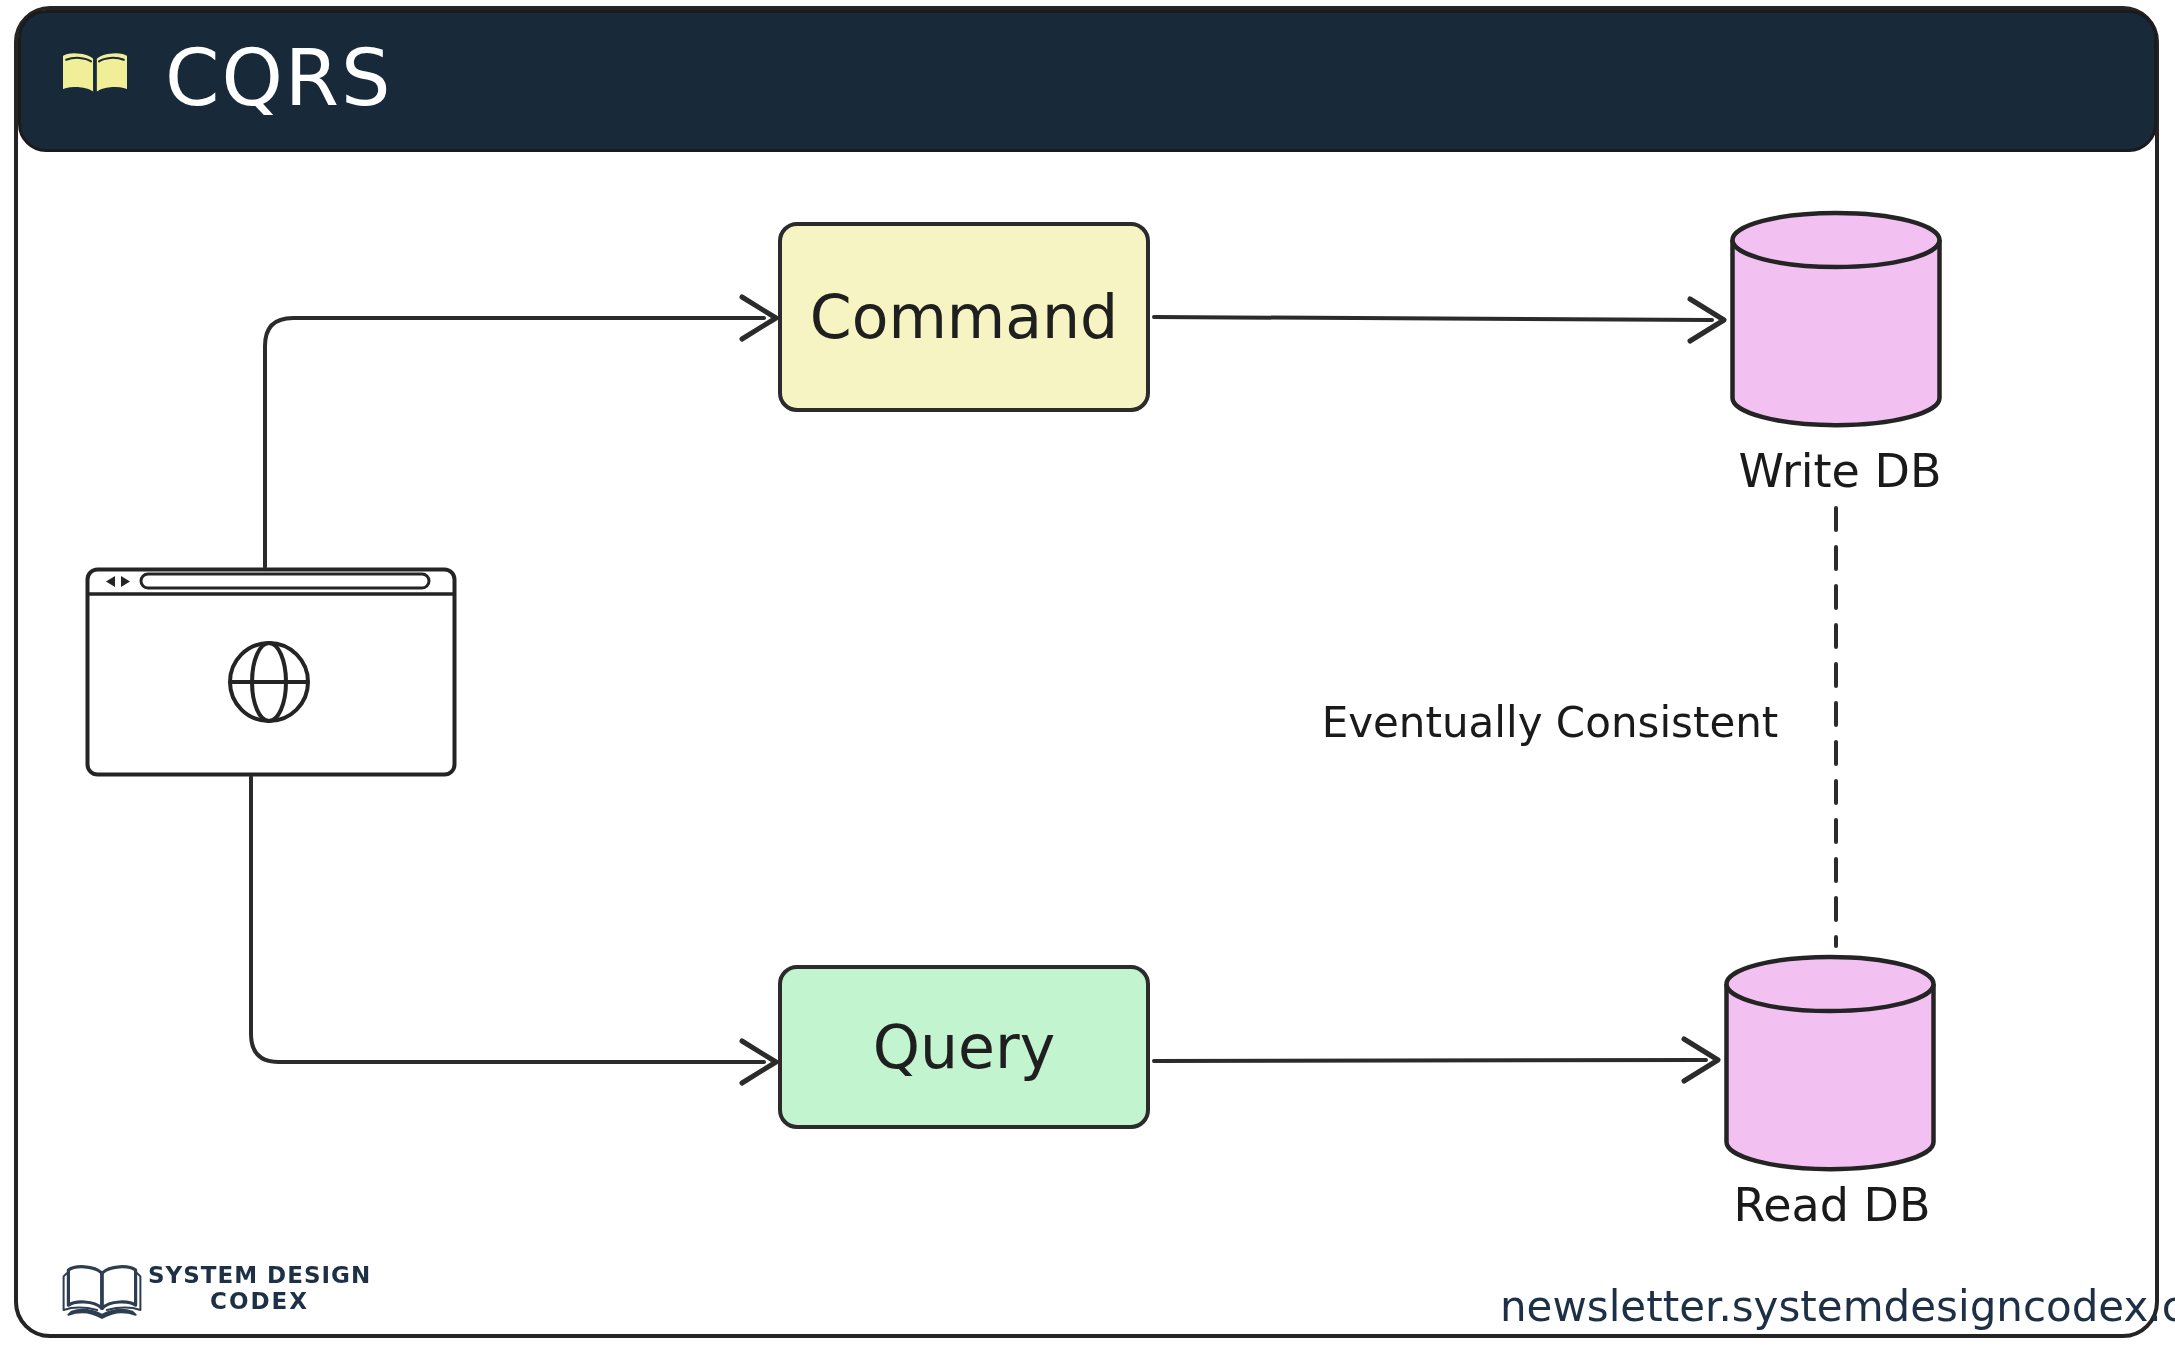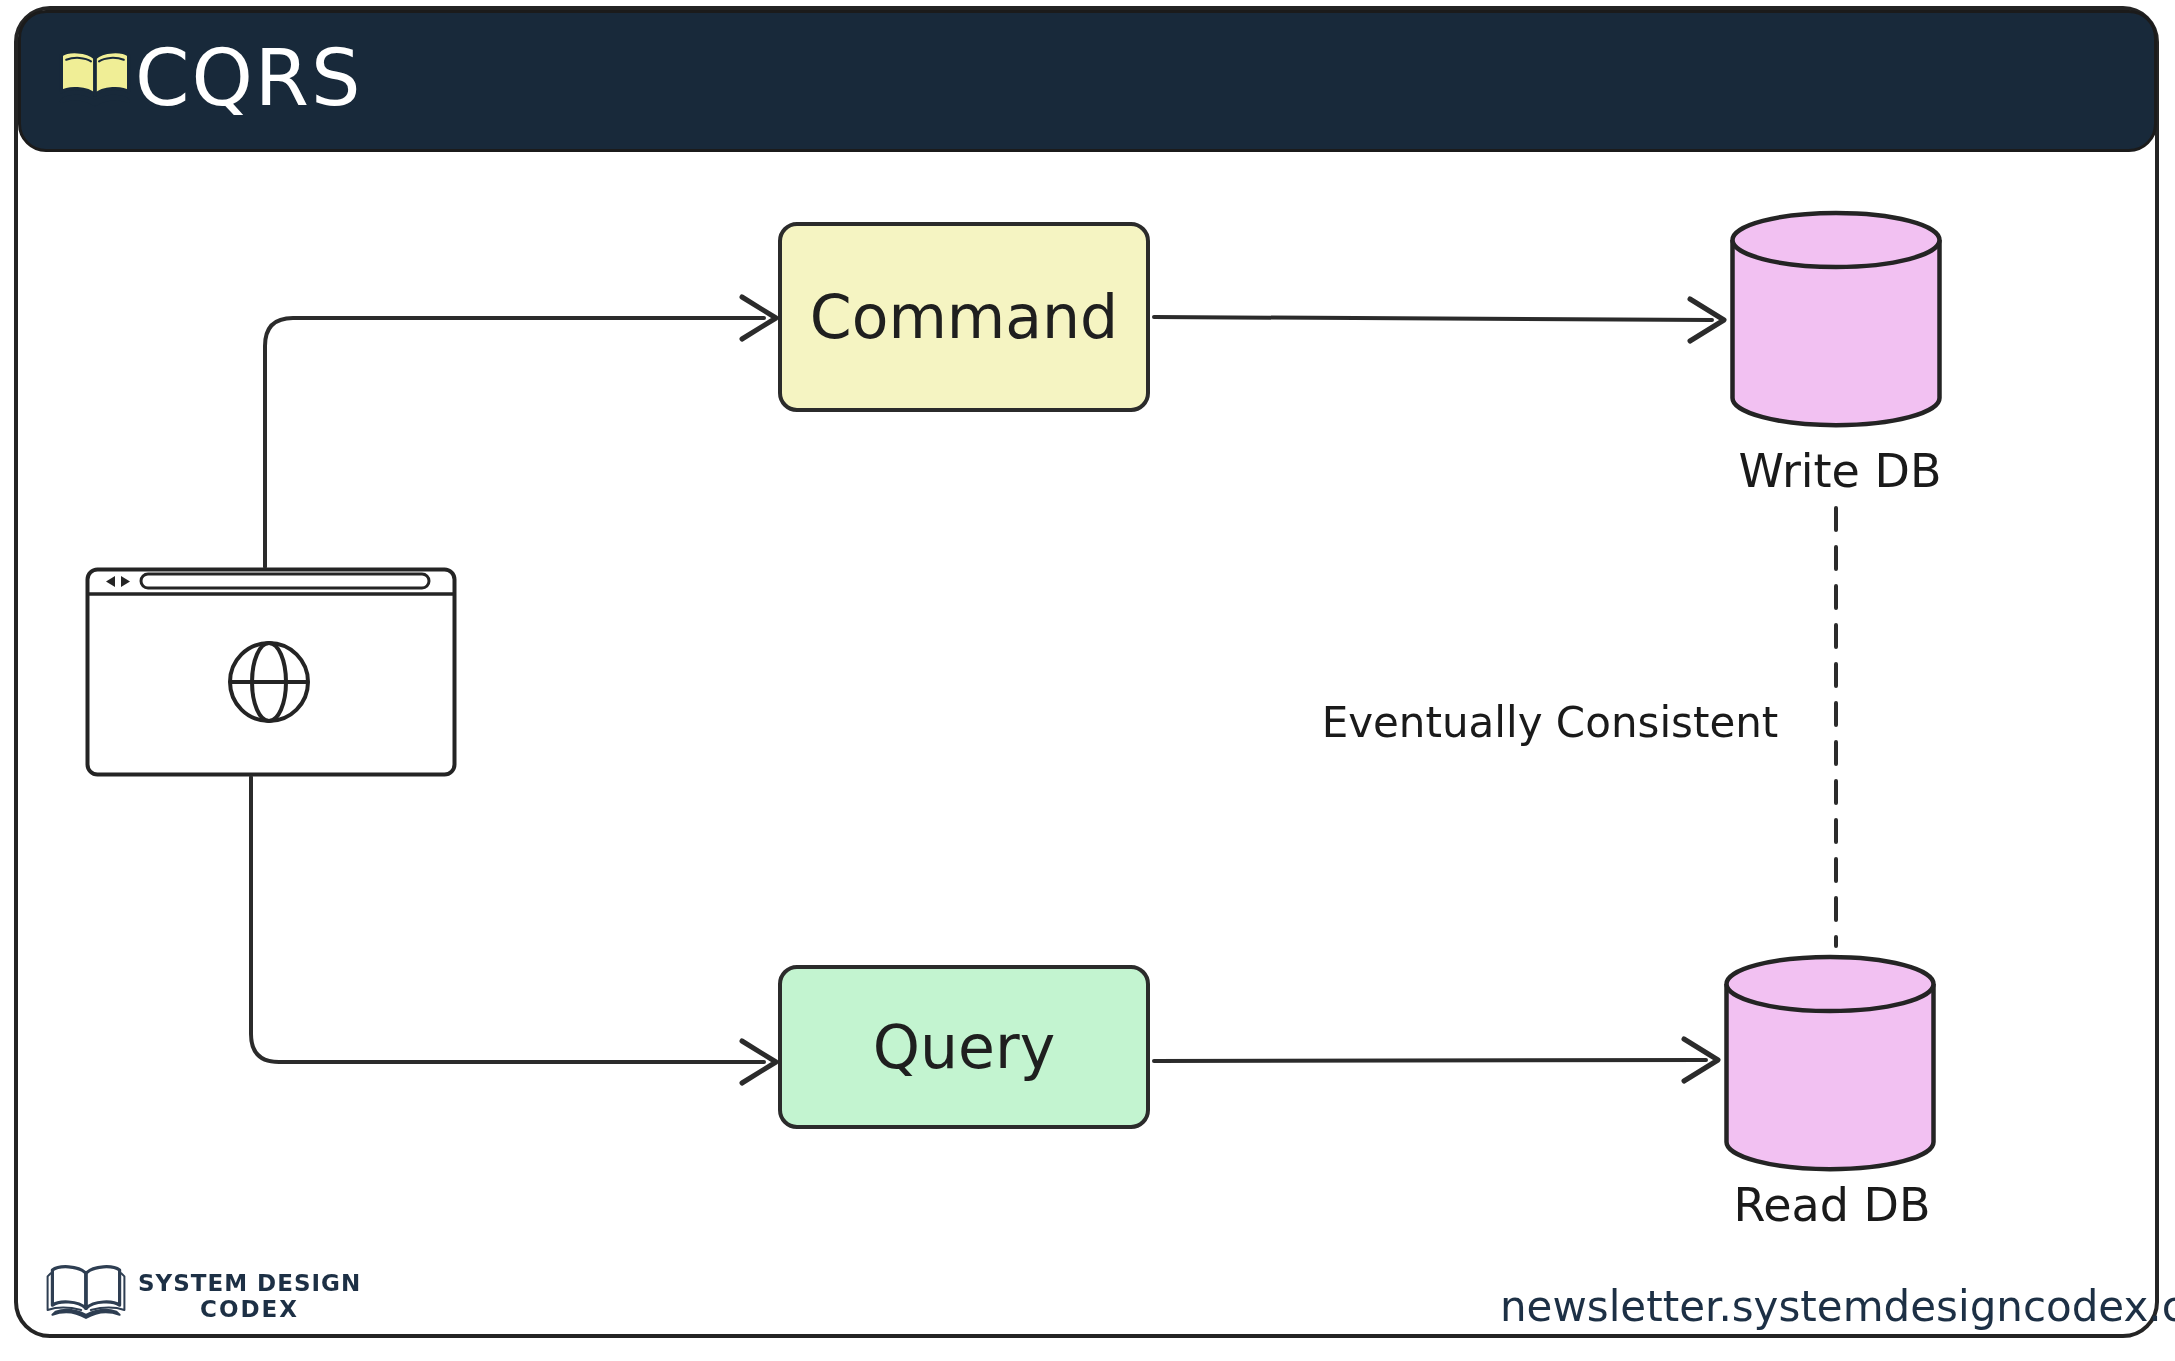--- a/index.html
+++ b/index.html
@@ -22,21 +22,21 @@
   
   .frame{
     position:absolute;left:14px;top:6px;width:2145px;height:1332px;
     border:4px solid #242424;border-radius:36px;background:#ffffff;
   }
 
   
   .header{
     position:absolute;left:18px;top:10px;width:2139px;height:142px;
     background:var(--header-bg);border:3px solid #1b1b1b;border-radius:28px;
-    display:flex;align-items:center;padding-left:34px;
+    display:flex;align-items:center;padding-left:34px;gap:30px;
   }
   .header-title{
     color:#ffffff;font-size:78px;font-weight:500;letter-spacing:2px;line-height:1;
     padding-bottom:6px;
   }
 
   
   .node-box{
     position:absolute;display:flex;align-items:center;justify-content:center;
     border:4.5px solid var(--ink);border-radius:19px;
@@ -59,21 +59,21 @@
   .consistency-label{
     position:absolute;left:1300px;top:698px;width:500px;
     text-align:center;font-size:42px;color:#1a1a1a;
   }
 
   .browser{position:absolute;left:85px;top:567px;width:372px;height:210px;}
 
   .connectors{position:absolute;left:0;top:0;width:2175px;height:1361px;pointer-events:none;}
 
   
-  .brand{position:absolute;left:44px;top:1262px;display:flex;align-items:center;gap:10px;}
+  .brand{position:absolute;left:60px;top:1262px;display:flex;gap:4px;}
   .brand-text{display:flex;flex-direction:column;align-items:center;line-height:1.15;}
   .brand-line1{font-size:23px;font-weight:bold;letter-spacing:1px;color:var(--brand-navy);}
   .brand-line2{font-size:23px;font-weight:bold;letter-spacing:2px;color:var(--brand-navy);}
   .newsletter-url{
     position:absolute;left:1500px;top:1282px;width:622px;text-align:right;
     font-size:42px;color:var(--brand-navy);
   }
 </style>
 </head>
 <body>

